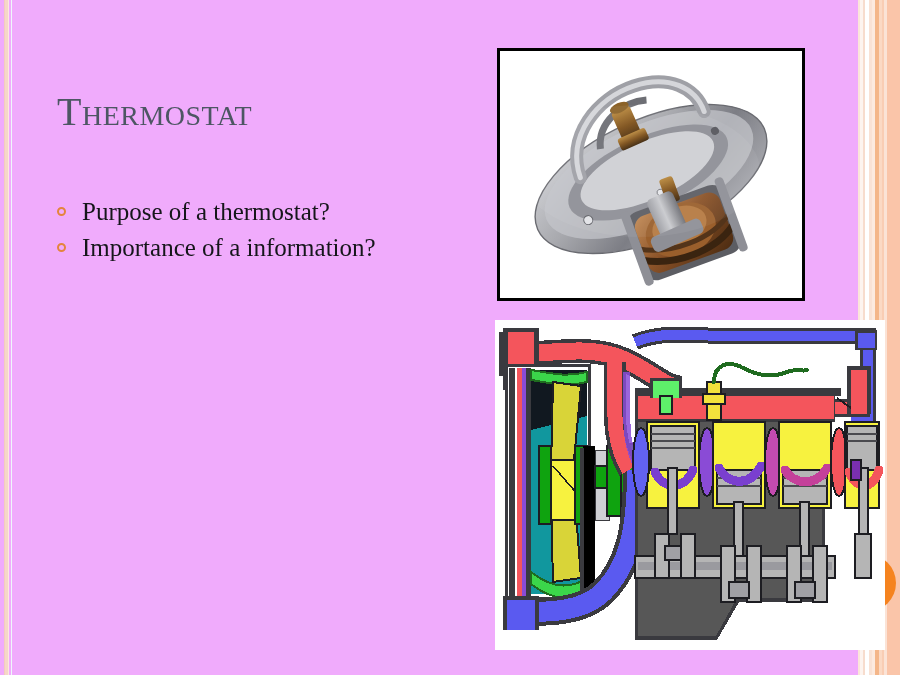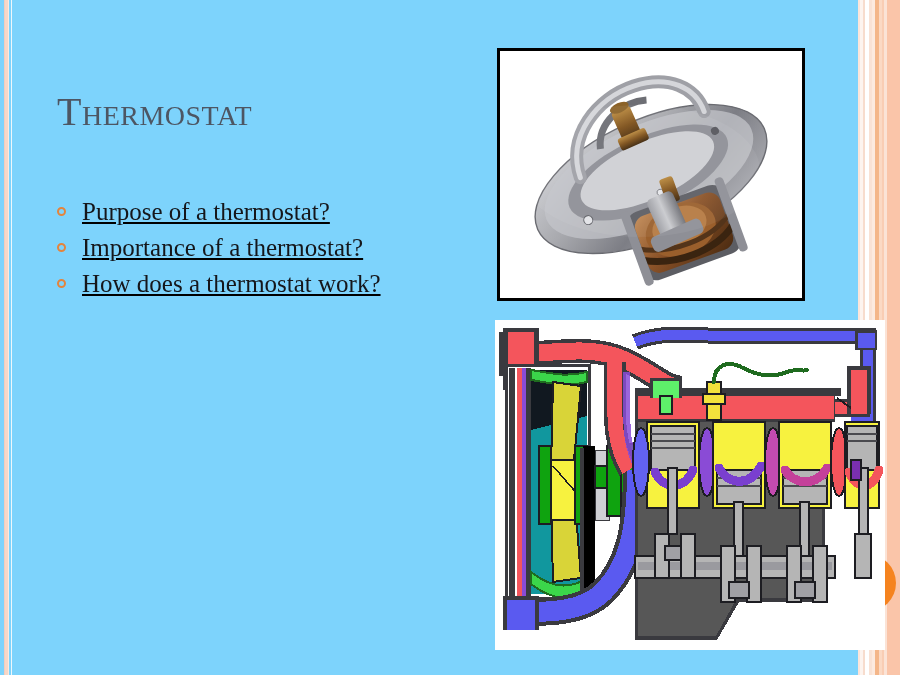--- a/index.html
+++ b/index.html
@@ -2,21 +2,21 @@
 <html><head>
 <meta charset="utf-8">
 <style>
   html,body{margin:0;padding:0;}
   body{
     width:900px;height:675px;overflow:hidden;
     background:#fdfdfd;
     font-family:"Liberation Serif", serif;
     position:relative;
   }
-  .slide{position:absolute;inset:0;background:#7dd3fc;}
+  .slide{position:absolute;inset:0;background:#f0abfc;}
 
   
   .left-rule{position:absolute;left:0;top:0;width:14px;height:675px;}
   .left-rule i{position:absolute;top:0;height:675px;display:block;}
   .lr1{left:4px;width:1px;background:#f2cdbd;}
   .lr2{left:5px;width:3px;background:#f6d7c8;}
   .lr3{left:8px;width:1px;background:#fbe9e0;}
   .lr4{left:11px;width:1px;background:#eef7fa;}
 
   
@@ -38,21 +38,21 @@
   .title{
     position:absolute;left:57px;top:88px;
     font-family:"Liberation Serif", serif;
     font-size:40px;color:#4d5663;
     font-variant:small-caps;
     letter-spacing:0.5px;
     white-space:nowrap;
   }
 
   
-  .bullets{position:absolute;left:55px;top:196px;width:400px;text-decoration:underline;}
+  .bullets{position:absolute;left:55px;top:196px;width:400px;}
   .bullet{position:relative;margin:0 0 4px 0;padding-left:27px;}
   .bullet .ring{
     position:absolute;left:2px;top:11px;
     width:9px;height:9px;border-radius:50%;
     border:2.5px solid #e4843c;box-sizing:border-box;
   }
   .bullet .txt{
     display:block;font-size:25px;line-height:1.28;
     color:#15161a;font-family:"Liberation Serif", serif;
   }
@@ -105,25 +105,21 @@
 
   <div class="title">Thermostat</div>
 
   <div class="bullets">
     <div class="bullet">
       <span class="ring"></span>
       <span class="txt">Purpose of a thermostat?</span>
     </div>
     <div class="bullet">
       <span class="ring"></span>
-      <span class="txt">Importance of a thermostat?</span>
-    </div>
-    <div class="bullet">
-      <span class="ring"></span>
-      <span class="txt">How does a thermostat work?</span>
+      <span class="txt">Importance of a information?</span>
     </div>
   </div>
 
   <div class="photo-frame">
     <svg viewBox="0 0 302 247" xmlns="http://www.w3.org/2000/svg">
       <defs>
         <linearGradient id="steel" x1="0" y1="0" x2="1" y2="1">
           <stop offset="0%" stop-color="#d9dade"></stop>
           <stop offset="35%" stop-color="#a8a9ae"></stop>
           <stop offset="60%" stop-color="#7d7e85"></stop>

